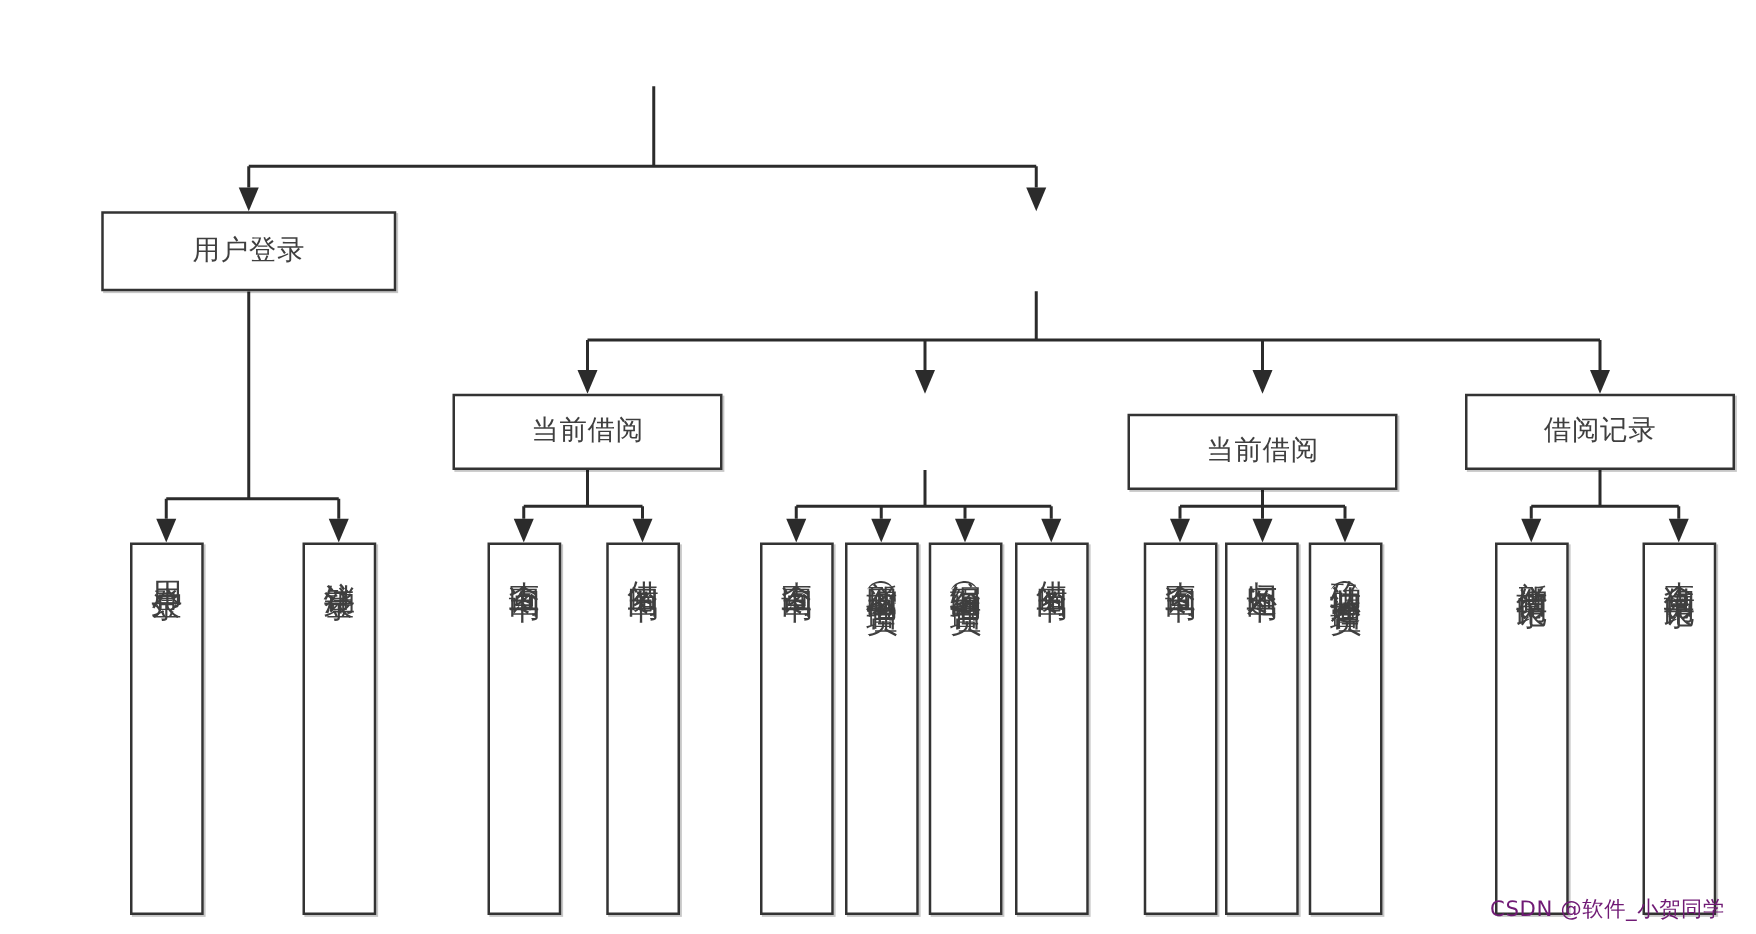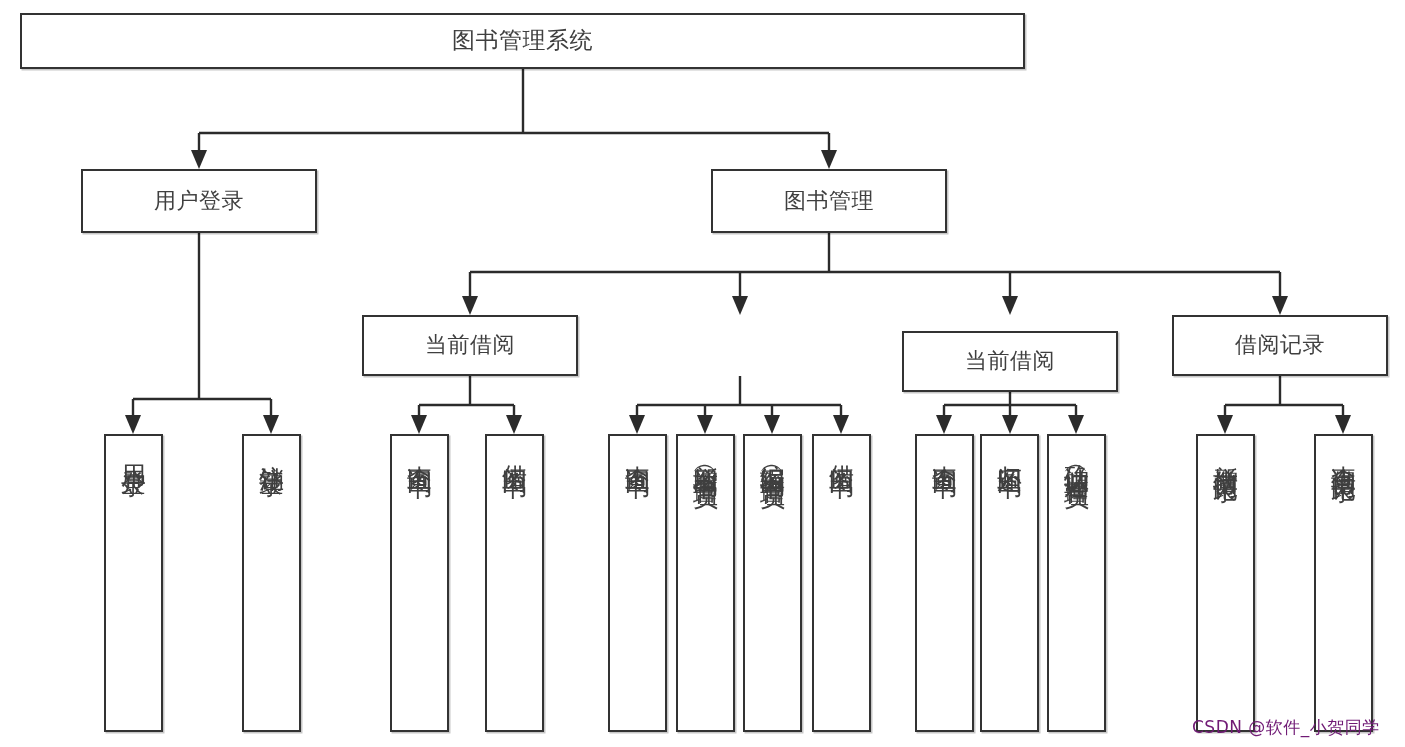--- a/index.html
+++ b/index.html
@@ -184,30 +184,24 @@
     <g>
       <line x1="1280" y1="376" x2="1280" y2="405"></line>
       <line x1="1225" y1="405" x2="1343" y2="405"></line>
       <line x1="1225" y1="405" x2="1225" y2="415"></line>
       <polygon points="1217,415 1233,415 1225,434"></polygon>
       <line x1="1343" y1="405" x2="1343" y2="415"></line>
       <polygon points="1335,415 1351,415 1343,434"></polygon>
     </g>
   </svg>
 
-  <div class="node level-root">
-    <span class="node-label">图书管理系统</span>
-  </div>
 
   <div class="node level-2" style="left:81px;">
     <span class="node-label">用户登录</span>
   </div>
-  <div class="node level-2" style="left:711px;">
-    <span class="node-label">图书管理</span>
-  </div>
 
   <div class="node level-3" style="left:362px;">
     <span class="node-label">当前借阅</span>
   </div>
   <div class="node level-3" style="left:902px;margin-top:16px;">
     <span class="node-label">当前借阅</span>
   </div>
   <div class="node level-3" style="left:1172px;">
     <span class="node-label">借阅记录</span>
   </div>

